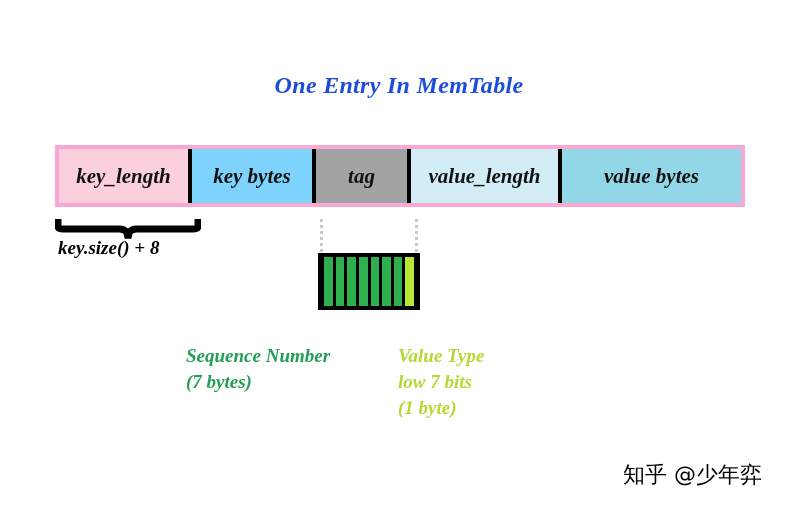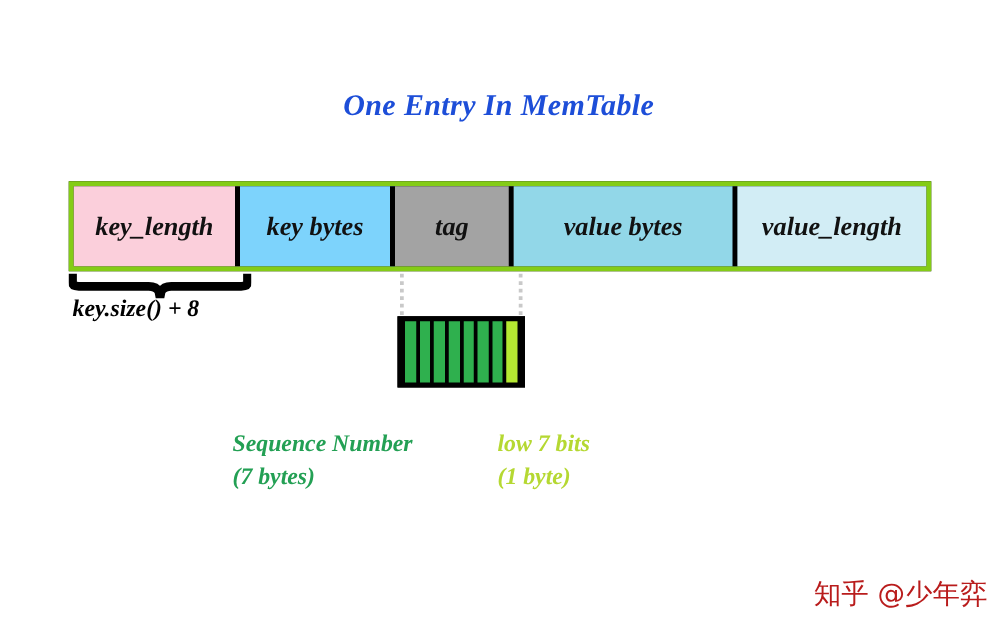--- a/index.html
+++ b/index.html
@@ -29,24 +29,24 @@
     color: #1d4ed8;
     letter-spacing: 0.3px;
   }
 
   
   .strip {
     position: absolute;
     left: 55px;
     top: 145px;
     width: 690px;
-    height: 72px;
+    height: 62px;
     display: flex;
     box-sizing: border-box;
-    border: 4px solid #84cc16;
+    border: 4px solid #f9a8d4;
     background: #000000;
     justify-content: space-between;
   }
   .cell {
     height: 100%;
     box-sizing: border-box;
     display: flex;
     align-items: center;
     justify-content: center;
     font-size: 21px;
@@ -140,41 +140,41 @@
     width: 135px;
     color: #b5d832;
   }
   .legend .l1 { display: block; }
   .legend .l2 { display: block; }
   .legend .l3 { display: block; }
 
   
   .watermark {
     position: absolute;
-    right: 8px;
+    right: 36px;
     bottom: 18px;
     font-family: "DejaVu Sans", sans-serif;
     font-size: 22px;
-    color: #b91c1c;
+    color: #000000;
     white-space: nowrap;
   }
 </style>
 </head>
 <body>
 
 <div id="canvas">
 
   <div class="title">One Entry In MemTable</div>
 
   <div class="strip">
     <div class="cell cell-key-length">key_length</div>
     <div class="cell cell-key-bytes">key bytes</div>
     <div class="cell cell-tag">tag</div>
+    <div class="cell cell-value-length">value_length</div>
     <div class="cell cell-value-bytes">value bytes</div>
-    <div class="cell cell-value-length">value_length</div>
   </div>
 
   <div class="brace-wrap">
     <svg width="146" height="22" viewBox="0 0 146 22" aria-hidden="true">
       <path d="M3 2 L3 7 Q3 10 8 10 L64 10 Q70 10 72 14 L73 19 L74 14 Q76 10 82 10 L138 10 Q143 10 143 7 L143 2" fill="none" stroke="#000000" stroke-width="7" stroke-linecap="square" stroke-linejoin="miter"></path>
     </svg>
   </div>
 
   <div class="brace-label">key.size() + 8</div>
 
@@ -191,19 +191,20 @@
     <div class="bar bar-seq"></div>
     <div class="bar bar-type"></div>
   </div>
 
   <div class="legend legend-seq">
     <span class="l1">Sequence Number</span>
     <span class="l3">(7 bytes)</span>
   </div>
 
   <div class="legend legend-type">
+    <span class="l1">Value Type</span>
     <span class="l2">low 7 bits</span>
     <span class="l3">(1 byte)</span>
   </div>
 
   <div class="watermark">知乎 @少年弈</div>
 
 </div>
 
 </body></html>

